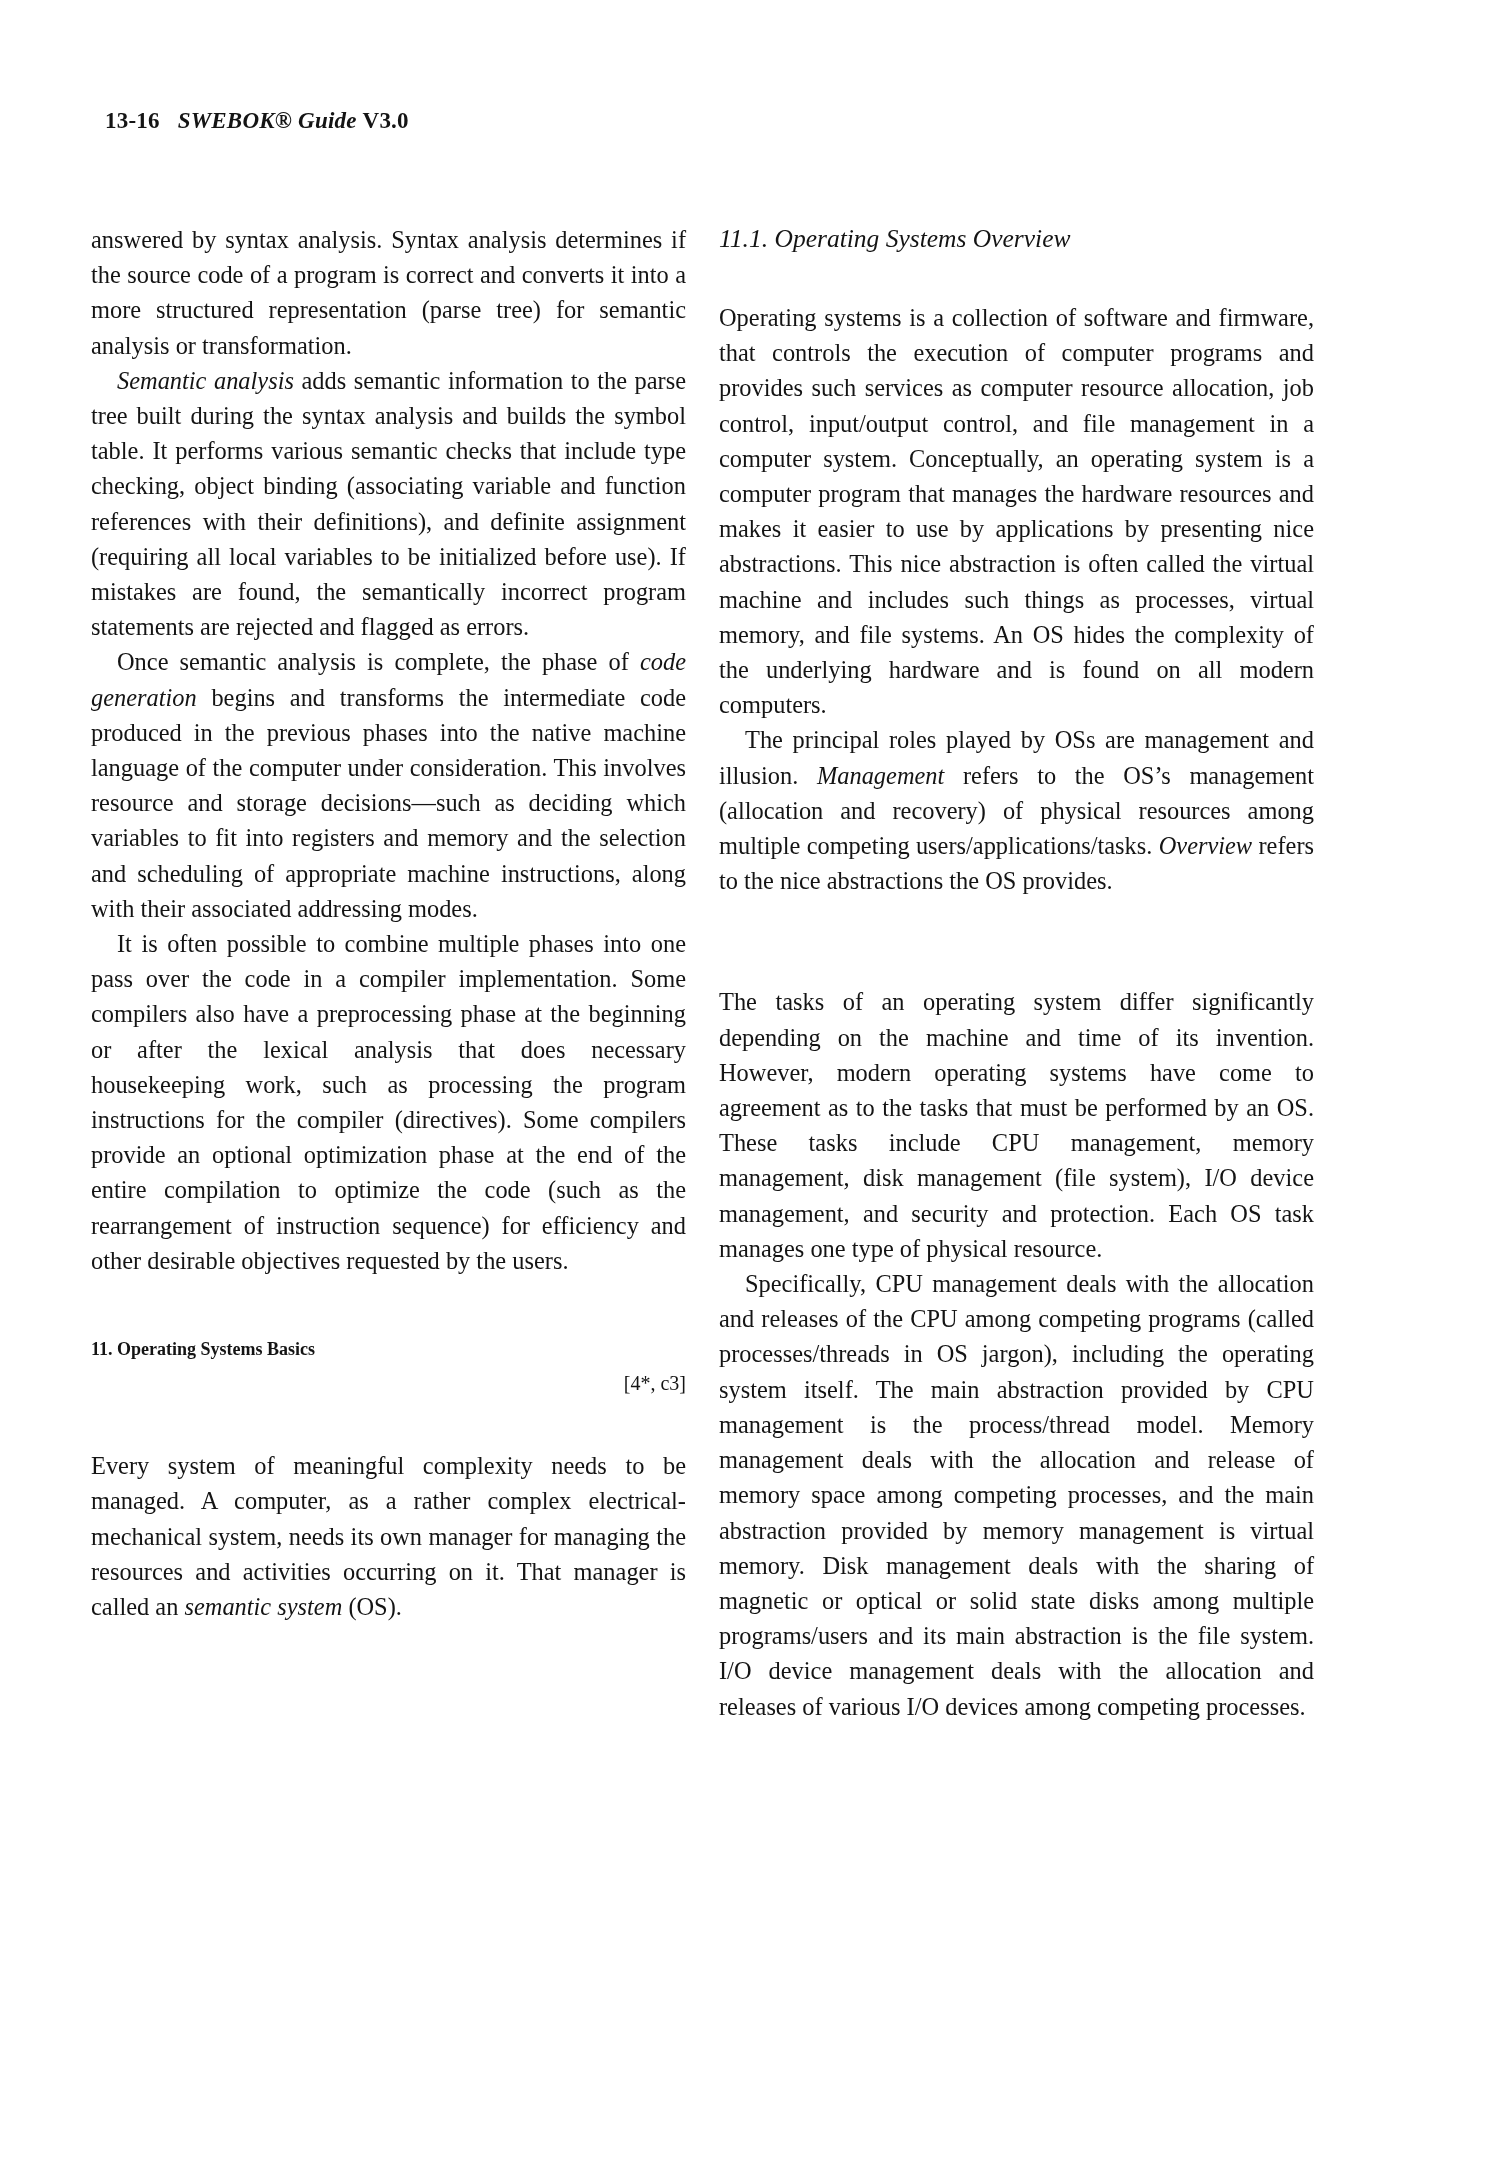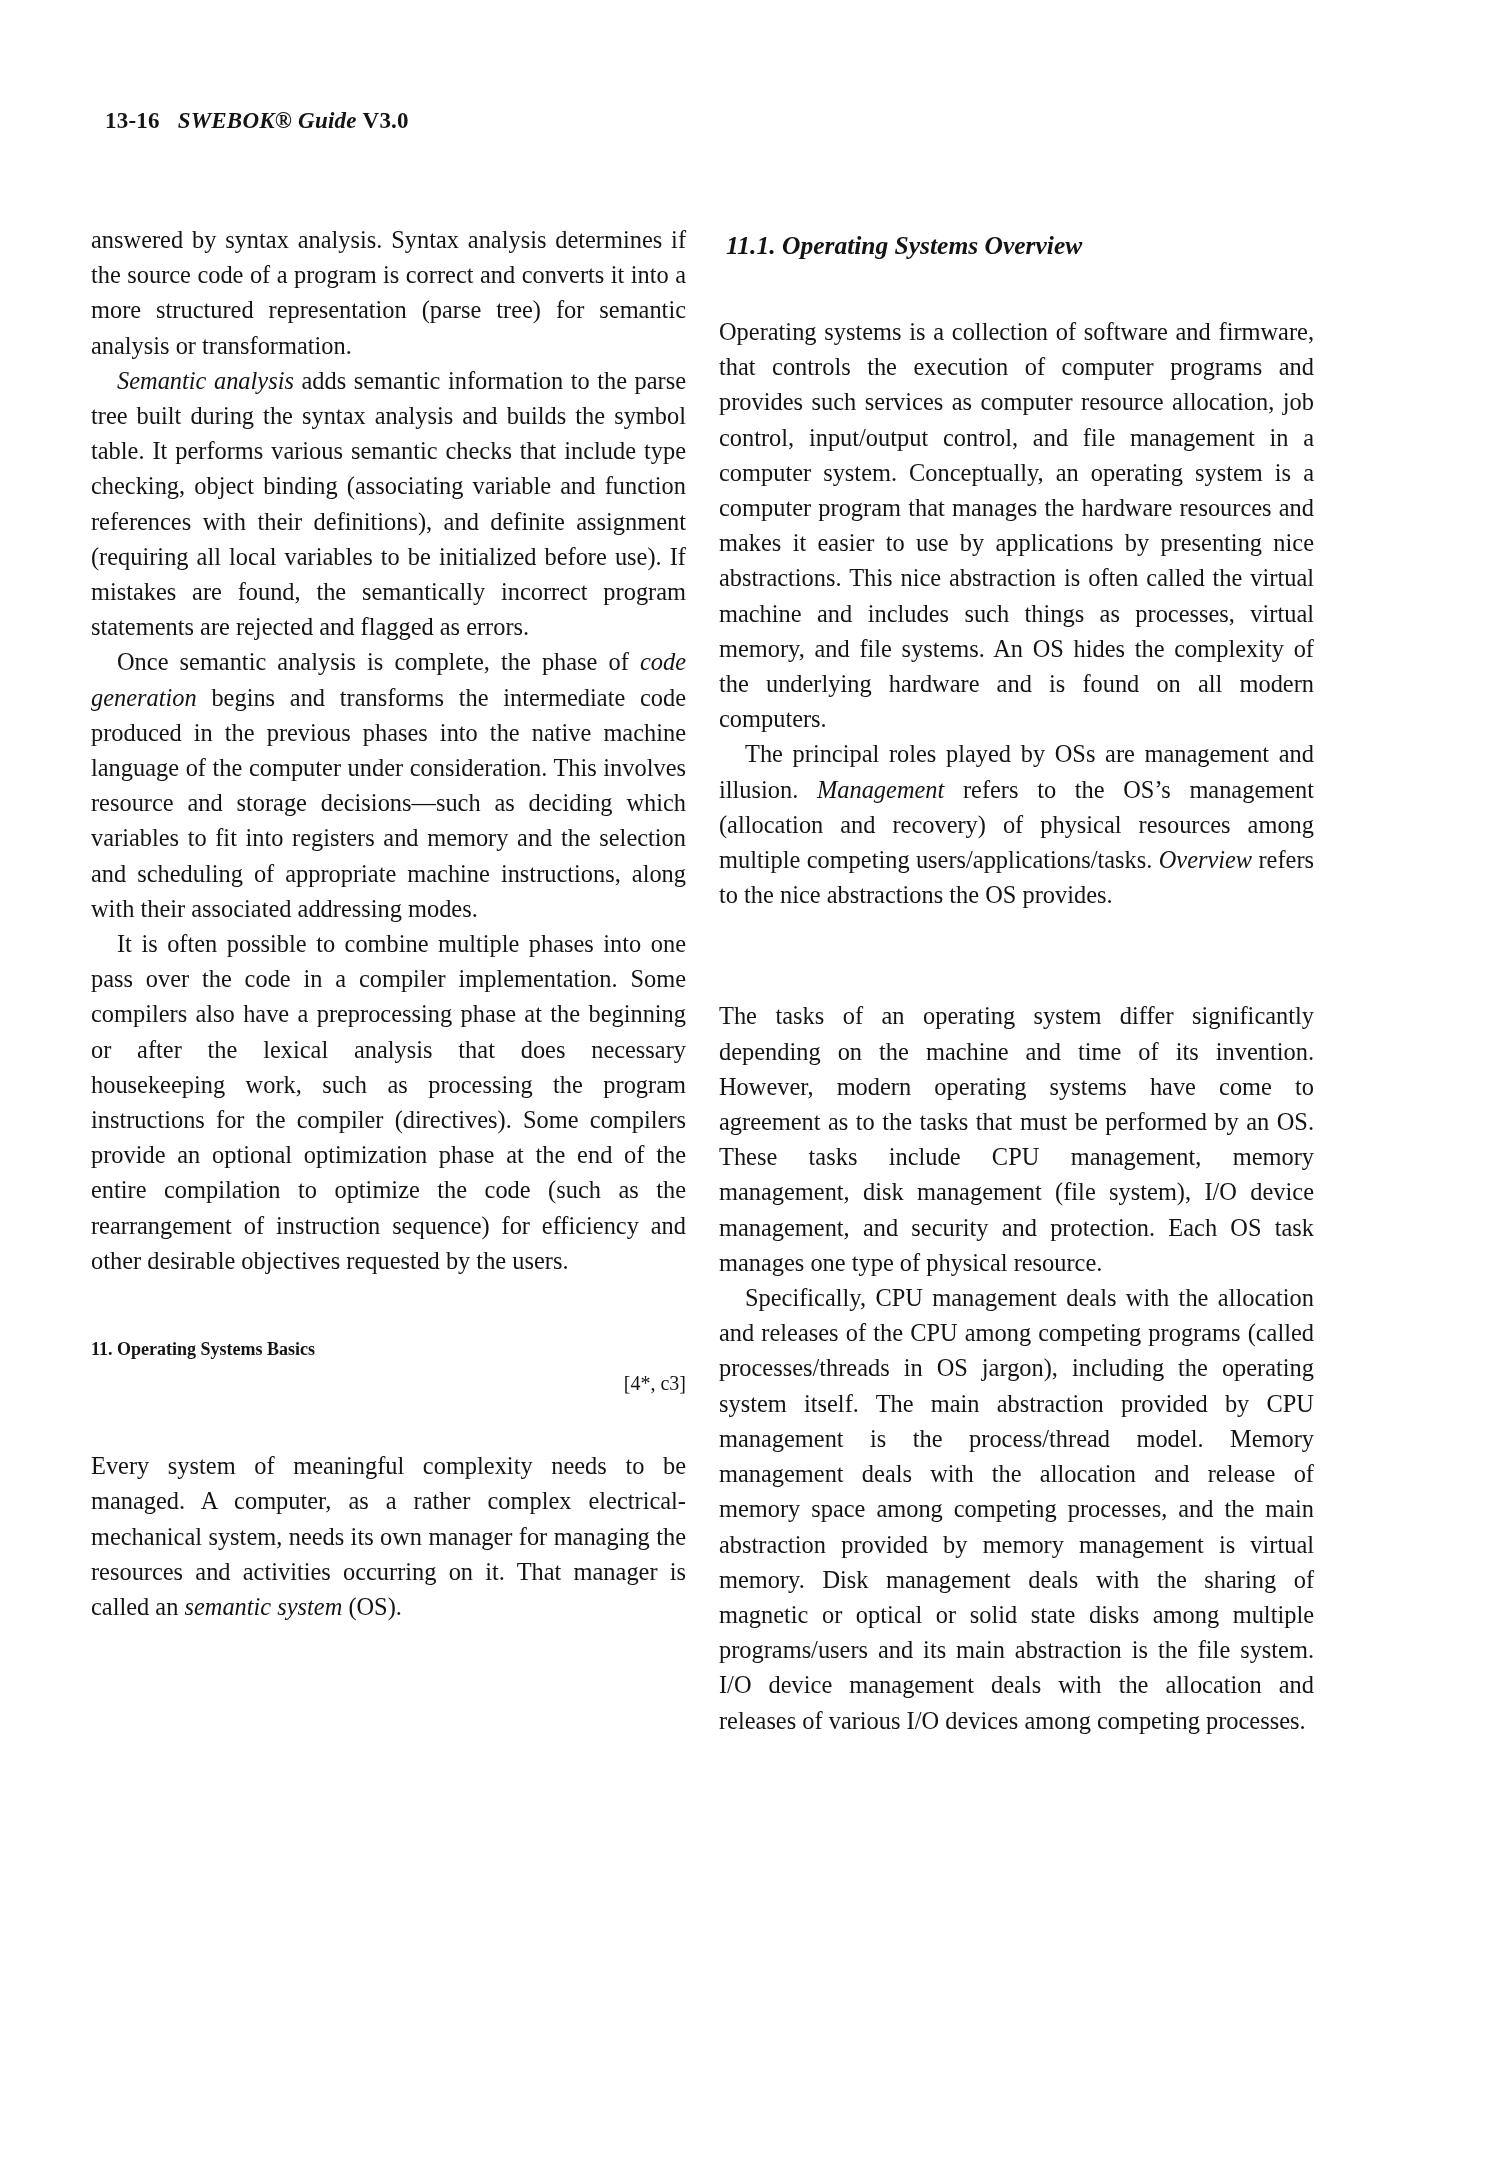--- a/index.html
+++ b/index.html
@@ -77,23 +77,23 @@
     line-height: 34px;
     text-align: left;
   }
   .head-ref {
     margin: 0;
     font-size: 20px;
     line-height: 34px;
     text-align: right;
   }
   h3.sub-head {
-    margin: 7px;
+    margin: 0;
     font-size: 25.5px;
-    font-weight: bold;
+    font-weight: normal;
     font-style: italic;
     line-height: 34px;
     text-align: left;
   }
 
   
   .sp-before-head  { height: 54px; }
   .sp-after-ref    { height: 48px; }
   .sp-before-sub   { height: 42px; }
   .sp-after-sub    { height: 44px; }

